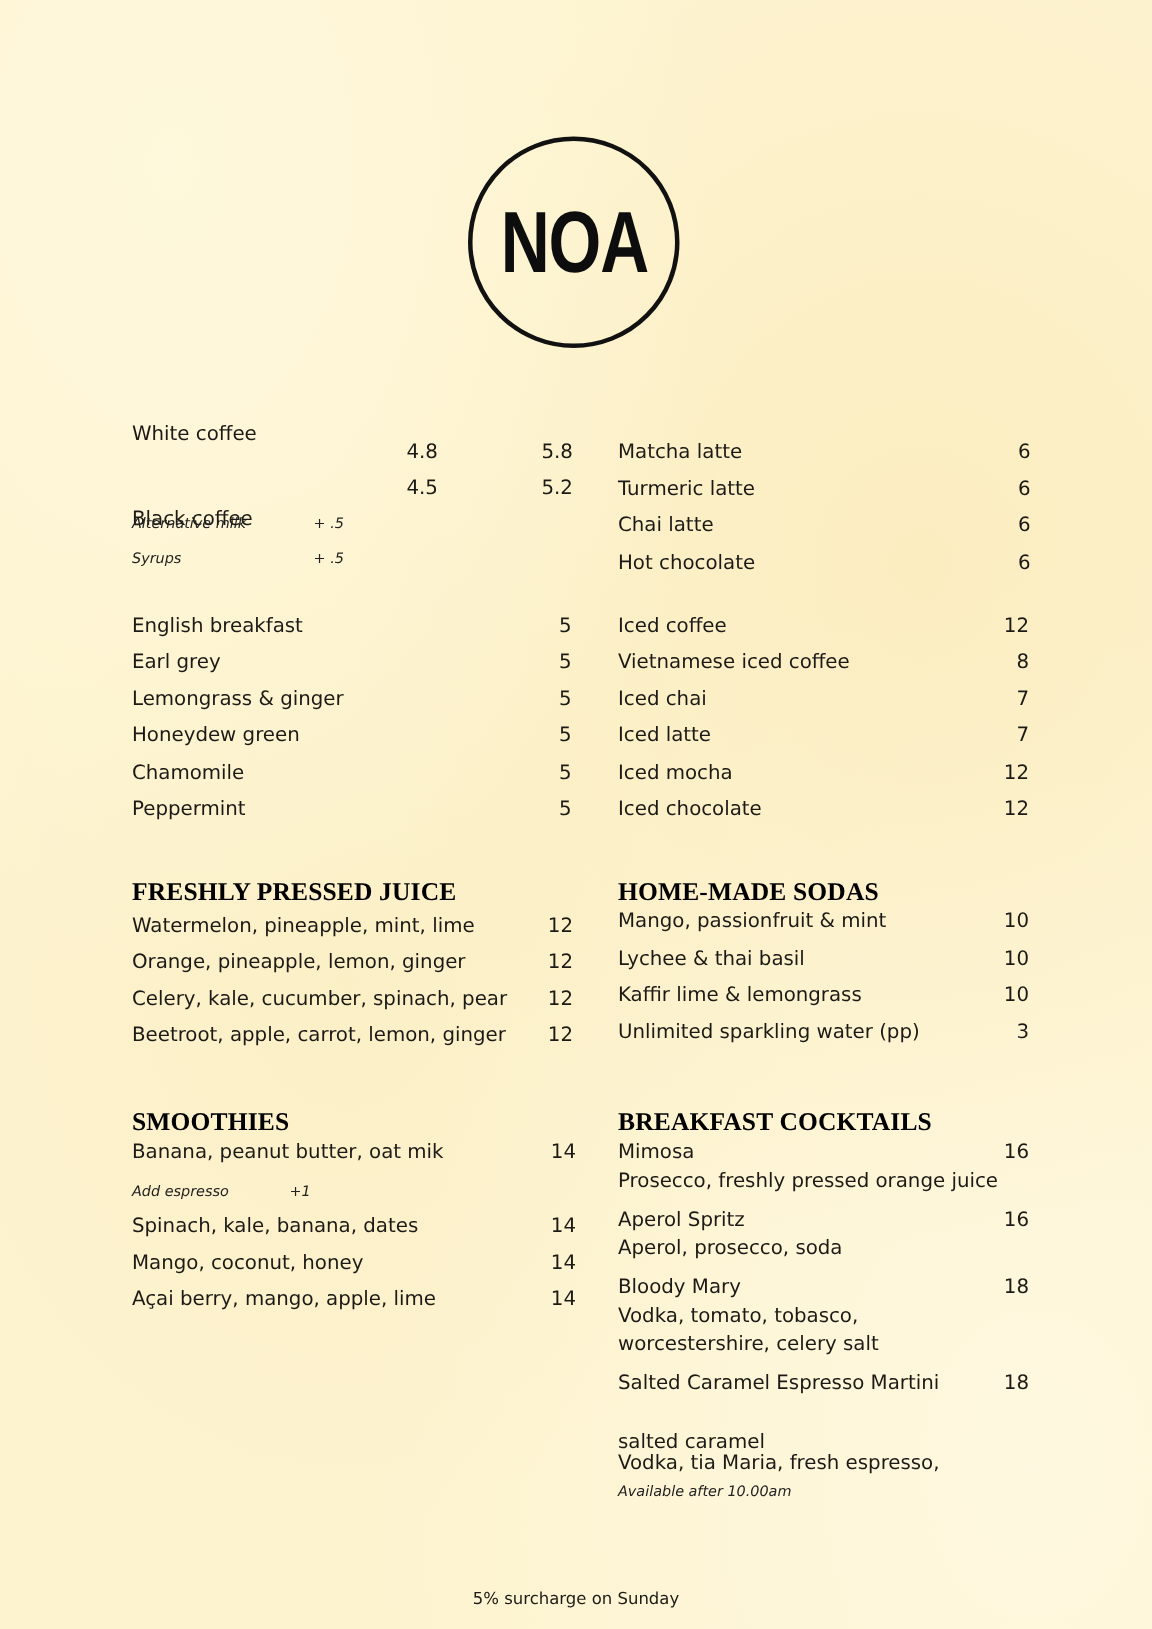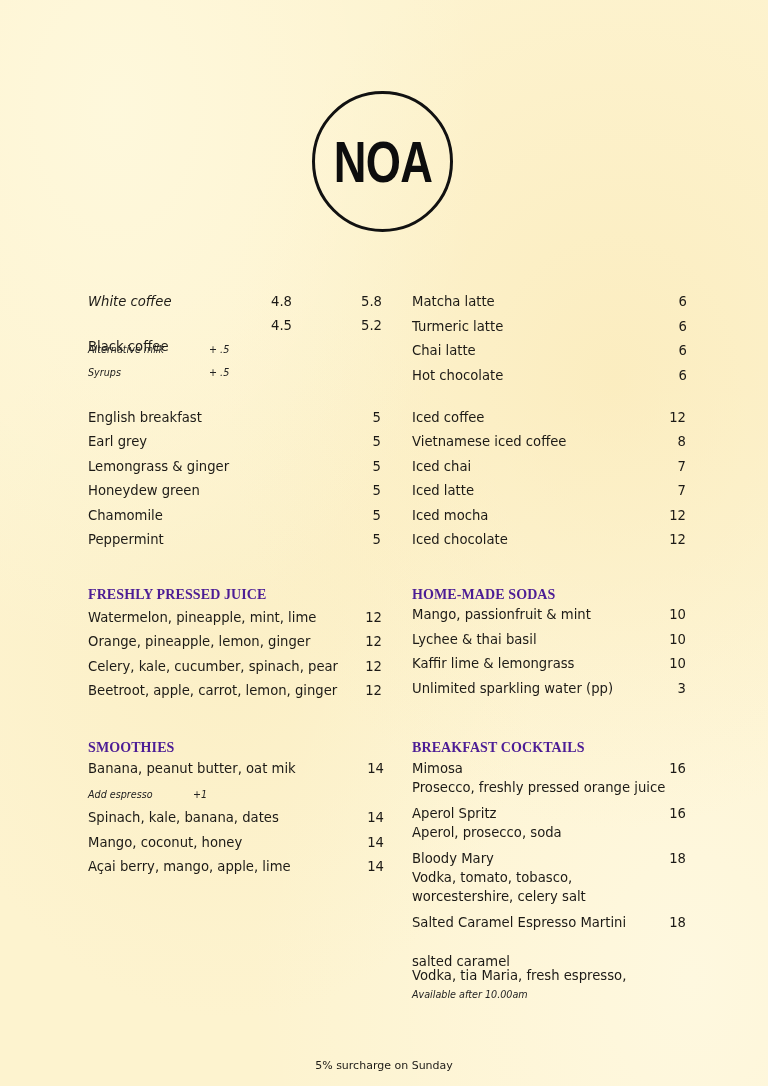--- a/index.html
+++ b/index.html
@@ -22,33 +22,33 @@
     .logo span {
       font-family: "Liberation Sans", sans-serif; font-weight: bold;
       font-size: 58px; letter-spacing: -1px; color: #0d0d0d;
       transform: scaleX(0.78); display: inline-block; line-height: 1;
     }
     .row { position: absolute; font-size: 13.2px; line-height: 18px; white-space: nowrap; }
     .small { position: absolute; font-size: 9.6px; font-style: italic; line-height: 12px; white-space: nowrap; color: #222; }
     .price { position: absolute; font-size: 13.2px; line-height: 18px; text-align: right; width: 40px; }
     .heading {
       position: absolute; font-family: "Liberation Serif", serif; font-weight: bold;
-      font-size: 14px; line-height: 16px; letter-spacing: 0.1px; color: #4c1d95;
+      font-size: 17px; line-height: 16px; letter-spacing: 0.1px; color: #000000;
     }
     .footer { position: absolute; left: 0; width: 768px; top: 1059px; text-align: center; font-size: 11px; }
   </style>
 </head>
 <body>
 
 <div class="logo">
   <span>NOA</span>
 </div>
 
 <div>
-  <div class="row" style="left:88px;top:293px;font-style:italic;">White coffee</div>
+  <div class="row" style="left:88px;top:281px;">White coffee</div>
   <div class="row" style="left:271px;top:293px;">4.8</div>
   <div class="row" style="left:361px;top:293px;">5.8</div>
   <div class="row" style="left:88px;top:317px;margin-top:21px;">Black coffee</div>
   <div class="row" style="left:271px;top:317px;">4.5</div>
   <div class="row" style="left:361px;top:317px;">5.2</div>
   <div class="small" style="left:88px;top:344px;">Alternative milk</div>
   <div class="small" style="left:209px;top:344px;">+ .5</div>
   <div class="small" style="left:88px;top:367px;">Syrups</div>
   <div class="small" style="left:209px;top:367px;">+ .5</div>
 </div>

